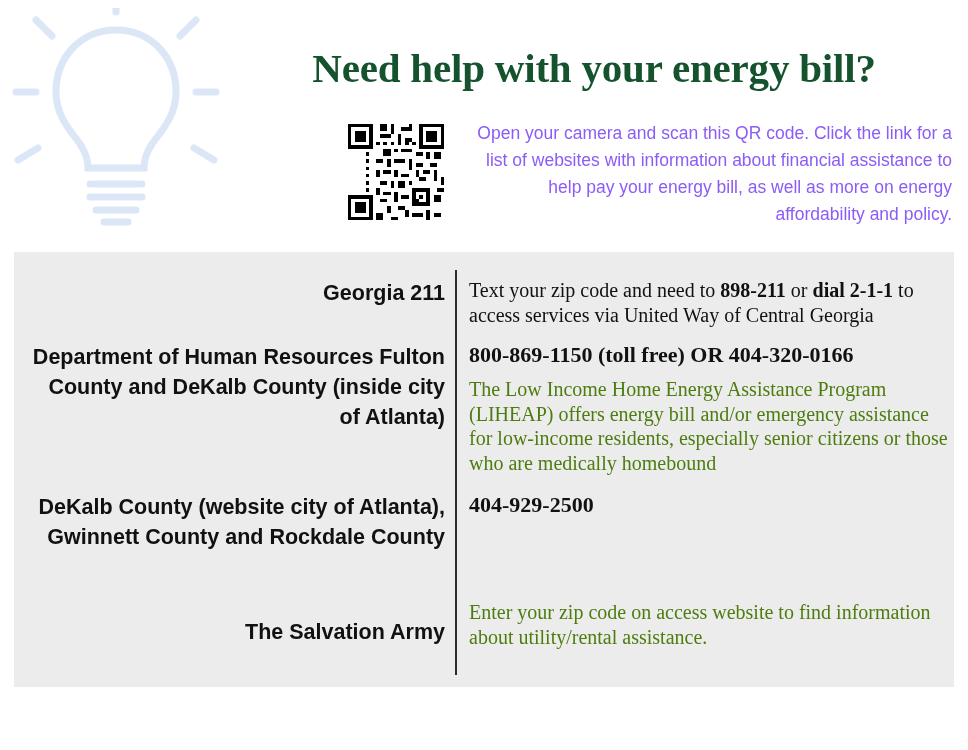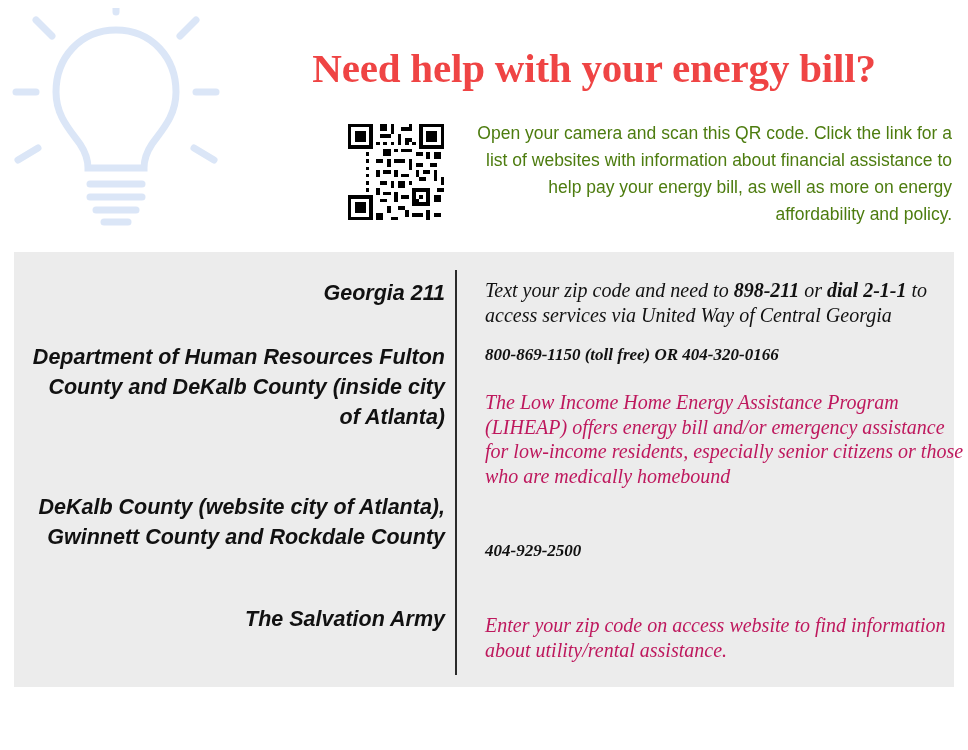--- a/index.html
+++ b/index.html
@@ -37,21 +37,21 @@
   .headline {
     position: absolute;
     left: 236px;
     top: 44px;
     width: 716px;
     text-align: center;
     font-family: "Liberation Serif", serif;
     font-weight: bold;
     font-size: 41px;
     letter-spacing: -0.2px;
-    color: #ef4444;
+    color: #14532d;
     white-space: nowrap;
   }
 
   .qr {
     position: absolute;
     left: 344px;
     top: 120px;
     width: 104px;
     height: 104px;
     background: #ffffff;
@@ -60,21 +60,21 @@
 
   .intro {
     position: absolute;
     left: 455px;
     top: 120px;
     width: 497px;
     text-align: right;
     font-family: "Liberation Sans", sans-serif;
     font-size: 17.5px;
     line-height: 27px;
-    color: #4d7c0f;
+    color: #8b5cf6;
   }
 
   
   .panel {
     position: absolute;
     left: 14px;
     top: 252px;
     width: 940px;
     height: 435px;
     background: #ececec;
@@ -87,61 +87,59 @@
     height: 405px;
     background: #2b2b2b;
   }
 
   .rows {
     position: absolute;
     left: 14px;
     top: 252px;
     width: 940px;
     height: 454px;
-    font-style: italic;
   }
   .row {
     position: absolute;
     left: 0;
     width: 940px;
   }
   .row-left {
     position: absolute;
     right: 509px;           
     width: 420px;
     text-align: right;
     font-family: "Liberation Sans", sans-serif;
     font-weight: bold;
     font-size: 21.5px;
     line-height: 30px;
     color: #111111;
   }
   .row-right {
     position: absolute;
-    left: 471px;
+    left: 455px;
     width: 480px;
     font-family: "Liberation Serif", serif;
     font-size: 20px;
     line-height: 25px;
     color: #111111;
   }
   .row-right .bold { font-weight: bold; }
   .phone {
     font-family: "Liberation Serif", serif;
     font-weight: bold;
-    font-size: 17px;
+    font-size: 22px;
     line-height: 26px;
     color: #111111;
   }
   .desc {
     font-family: "Liberation Serif", serif;
     font-size: 20px;
     line-height: 24.5px;
-    color: #be185d;
-    margin-top: 13px;
+    color: #4d7c0f;
   }
   .gap { height: 9px; }
 
   
   .footer {
     position: absolute;
     left: 0;
     top: 687px;
     width: 968px;
     height: 63px;
@@ -289,26 +287,26 @@
       <div class="row-right">
         <div class="phone">800-869-1150 (toll free) OR 404-320-0166</div>
         <div class="gap"></div>
         <div class="desc">The Low Income Home Energy Assistance Program (LIHEAP) offers energy bill and/or emergency assistance for low-income residents, especially senior citizens or those who are medically homebound</div>
       </div>
     </div>
 
     <div class="row" style="top:240px;">
       <div class="row-left">DeKalb County (website city of Atlanta), Gwinnett County and Rockdale County</div>
       <div class="row-right">
-        <div class="phone" style="margin-top:46px;">404-929-2500</div>
+        <div class="phone" style="">404-929-2500</div>
       </div>
     </div>
 
     <div class="row" style="top:348px;">
-      <div class="row-left" style="margin-top:4px;text-align:right;">The Salvation Army</div>
+      <div class="row-left" style="margin-top:17px;text-align:right;">The Salvation Army</div>
       <div class="row-right">
         <div class="desc">Enter your zip code on access website to find information about utility/rental assistance.</div>
       </div>
     </div>
 
   </div>
 
   <div class="footer">
     
 

